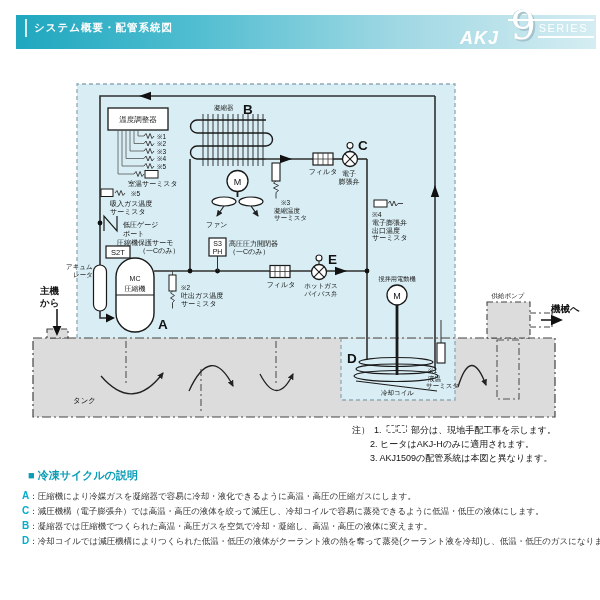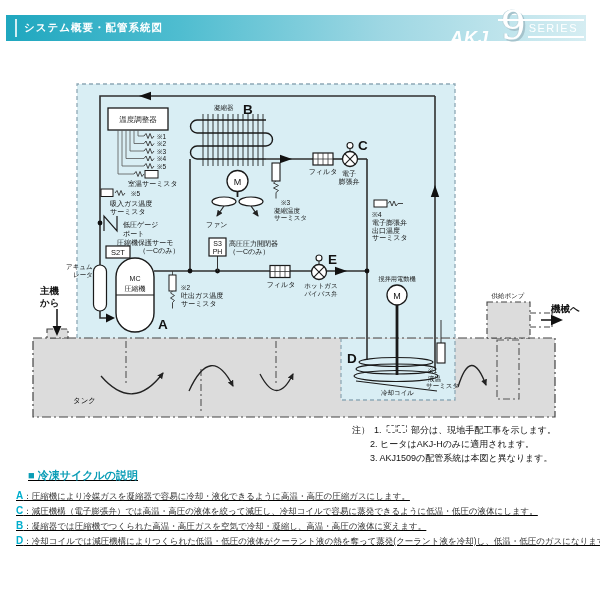--- a/index.html
+++ b/index.html
@@ -1,39 +1,39 @@
 <!DOCTYPE html>
 <html><head>
 <meta charset="utf-8">
 <style>
   html,body{margin:0;padding:0;}
   body{width:600px;height:600px;position:relative;background:#fff;overflow:hidden;
        font-family:"Liberation Sans",sans-serif;}
   
-  .header{position:absolute;left:6px;top:15px;width:580px;height:26px;
+  .header{position:absolute;left:16px;top:15px;width:580px;height:34px;
     background:linear-gradient(90deg,#1fa7bf 0%,#4fbdd0 30%,#9ed7e3 65%,#d5edf2 100%);}
   .header-accent{position:absolute;left:9px;top:4px;width:2px;height:18px;background:rgba(255,255,255,.8);}
   .header-title{position:absolute;left:18px;top:6px;font-size:10.5px;font-weight:bold;color:#fff;letter-spacing:1px;}
   .brand-akj{position:absolute;right:97px;top:4px;font-style:italic;font-weight:bold;font-size:18px;color:#fff;letter-spacing:1px;margin-top:9px;}
   .brand-9{position:absolute;right:60px;top:-10px;font-family:"DejaVu Serif",serif;font-size:40px;line-height:40px;color:#fff;
            text-shadow:2px 2px 0 #a5c3cc,-1px 0 0 #bcd6dd;}
   .brand-line-top{position:absolute;right:2px;top:4px;width:86px;height:1.5px;background:#fff;}
   .brand-line-bottom{position:absolute;right:2px;top:21px;width:56px;height:1.5px;background:#fff;}
   .brand-series{position:absolute;right:8px;top:7px;font-size:11px;font-weight:normal;color:#fff;letter-spacing:1.5px;}
   
   .diagram{position:absolute;left:0;top:55px;}
   .diagram text{fill:#111;font-family:"Liberation Sans",sans-serif;}
   .t62{font-size:6.2px;} .t65{font-size:6.5px;} .t7{font-size:7px;} .t75{font-size:7.5px;}
   .t9{font-size:9px;} .t95b{font-size:9.5px;font-weight:bold;}
   .mid{text-anchor:middle;}
   .zone{font-size:13.5px;font-weight:bold;fill:#00b2d2;}
   
-  .expl{position:absolute;left:0;top:468px;width:524px;text-decoration:underline;}
+  .expl{position:absolute;left:0;top:468px;width:524px;}
   .expl-heading{margin-left:28px;font-size:11px;font-weight:bold;color:#0a9db6;margin-bottom:5px;}
-  .expl-item{margin:0 0 0 16px;height:15px;line-height:15px;font-size:8.5px;color:#333;white-space:nowrap;}
+  .expl-item{margin:0 0 0 22px;height:15px;line-height:15px;font-size:8.5px;color:#333;white-space:nowrap;}
   .expl-letter{color:#00aecd;font-weight:bold;font-size:10px;}
 </style>
 </head>
 <body>
 
 <div class="header">
   <div class="header-accent"></div>
   <div class="header-title">システム概要・配管系統図</div>
   <span class="brand-akj">AKJ</span>
   <span class="brand-9">9</span>

